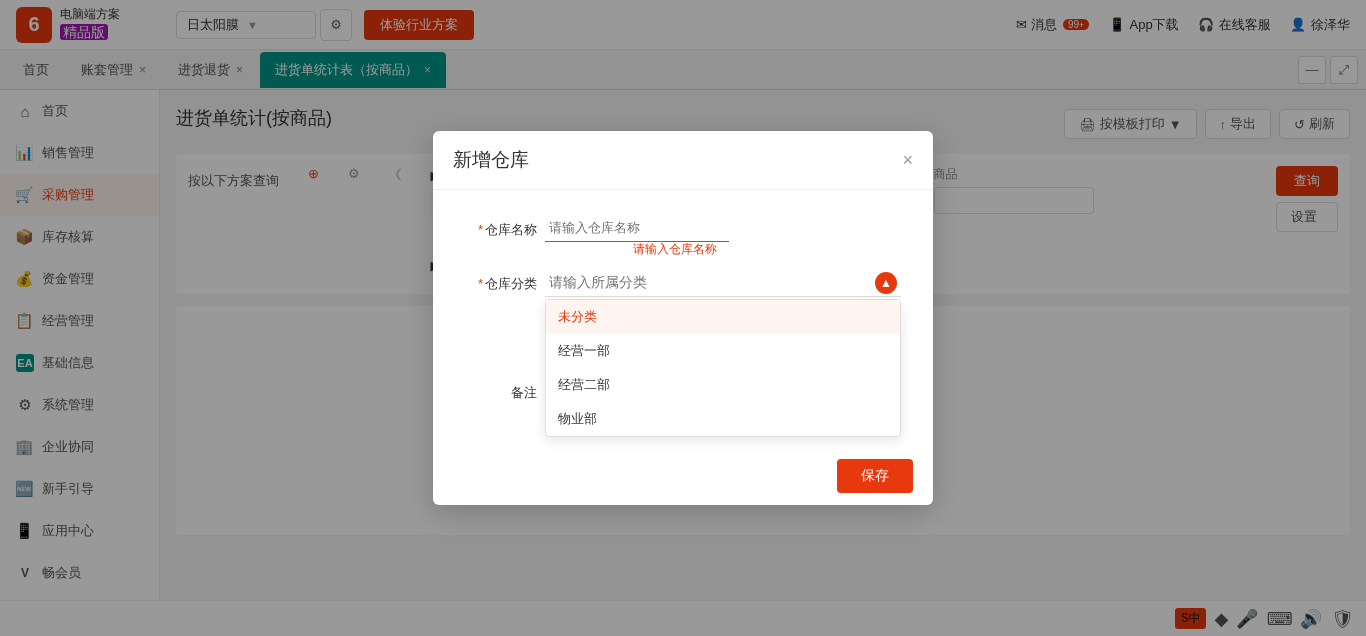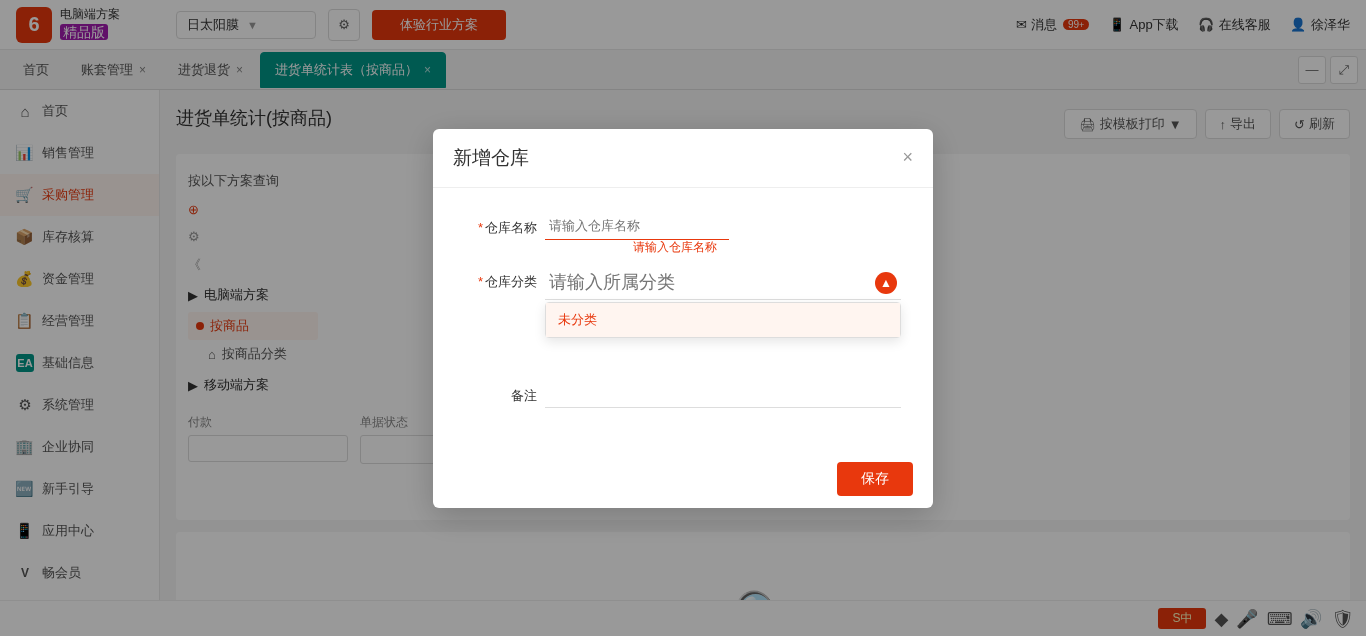--- a/index.html
+++ b/index.html
@@ -31,35 +31,35 @@
       flex-shrink: 0;
     }
     .logo-text { font-size: 12px; color: #333; line-height: 1.3; }
     .logo-badge { font-size: 14px; color: #fff; background: #a21caf; border-radius: 3px; padding: 0 3px; }
 
     .store-selector {
       display: flex; align-items: center;
       border: 1px solid #ddd; border-radius: 4px;
       padding: 4px 10px; min-width: 140px;
       color: #333; cursor: pointer;
-      margin-right: 12px;
+      margin-right: 4px;
     }
     .store-selector .arrow { margin-left: 8px; color: #999; font-size: 11px; }
 
     .gear-btn {
       width: 32px; height: 32px;
       border: 1px solid #ddd; border-radius: 4px;
       display: flex; align-items: center; justify-content: center;
       cursor: pointer; color: #666; margin-right: 12px;
     }
 
     .trial-btn {
       background: #e8380d; color: #fff;
       border: none; border-radius: 4px;
-      padding: 6px 28px; cursor: pointer; font-size: 13px;
+      padding: 6px 16px; cursor: pointer; font-size: 13px;
     }
 
     .header-right {
       margin-left: auto;
       display: flex; align-items: center; gap: 20px;
     }
     .header-right-item {
       display: flex; align-items: center; gap: 4px;
       color: #333; cursor: pointer; font-size: 13px;
     }
@@ -138,38 +138,37 @@
 
     .page-title {
       font-size: 18px;
       color: #333;
       font-weight: 500;
       margin-bottom: 12px;
     }
     .btn-orange {
       background: #e8380d; color: #fff;
       border: none; border-radius: 4px;
-      padding: 20px 18px; cursor: pointer; font-size: 13px;
+      padding: 6px 18px; cursor: pointer; font-size: 13px;
     }
     .btn-outline {
       background: #fff; color: #555;
       border: 1px solid #ddd; border-radius: 4px;
       padding: 5px 14px; cursor: pointer; font-size: 13px;
       display: flex; align-items: center; gap: 4px;
     }
 
     .filter-panel {
       background: #fff;
       border-radius: 4px;
       padding: 12px;
       margin-bottom: 12px;
       display: flex;
-      gap: 12px;
+      gap: 29px;
       align-items: flex-start;
-      flex-direction: column;
     }
     .filter-label { color: #555; font-size: 13px; white-space: nowrap; padding-top: 6px; }
 
     .scheme-tree { min-width: 130px; }
     .scheme-title { font-size: 13px; color: #333; margin-bottom: 8px; display: flex; align-items: center; gap: 6px; }
     .scheme-item { 
       display: flex; align-items: center; gap: 6px;
       padding: 5px 8px; cursor: pointer; border-radius: 3px;
       font-size: 13px; color: #555;
     }
@@ -260,21 +259,21 @@
 
     
     .category-wrapper {
       flex: 1;
       position: relative;
     }
     .category-input {
       width: 100%;
       border: none; border-bottom: 1px solid #ddd;
       padding: 6px 28px 6px 4px;
-      font-size: 18px; color: #999;
+      font-size: 14px; color: #999;
       outline: none; background: transparent;
     }
     .category-arrow {
       position: absolute; right: 4px; top: 50%; transform: translateY(-50%);
       width: 22px; height: 22px;
       background: #e8380d; border-radius: 50%;
       display: flex; align-items: center; justify-content: center;
       color: #fff; font-size: 12px; cursor: pointer;
     }
     .category-dropdown {
@@ -556,36 +555,39 @@
       </div>
 
       <div class="form-row" style="position:relative;">
         <div class="form-label required">仓库分类</div>
         <div class="category-wrapper">
           <input class="category-input" type="text" placeholder="请输入所属分类" style="">
           <div class="category-arrow">▲</div>
           
           <div class="category-dropdown">
             <div class="dropdown-item selected">未分类</div>
+            <div class="dropdown-item">经营一部</div>
+            <div class="dropdown-item">经营二部</div>
+            <div class="dropdown-item">物业部</div>
           </div>
         </div>
       </div>
 
       <div class="form-row" style="margin-top:80px;">
         <div class="form-label">备注</div>
         <input class="form-control" type="text" style="">
       </div>
 
     </div>
     <div class="modal-footer">
       <button class="btn-save">保存</button>
     </div>
   </div>
 </div>
 
 <div class="bottom-bar">
-  <span style="background:#e8380d;color:#fef9c3;padding:2px 14px;border-radius:3px;font-size:12px;cursor:pointer;">S中</span>
+  <span style="background:#e8380d;color:#0f172a;padding:2px 6px;border-radius:3px;font-size:12px;cursor:pointer;font-family:Liberation Mono, monospace;">S中</span>
   <span class="bottom-icon">◆</span>
   <span class="bottom-icon">🎤</span>
   <span class="bottom-icon">⌨</span>
   <span class="bottom-icon">🔊</span>
   <span class="bottom-icon">🛡</span>
 </div>
 
 </body></html>

